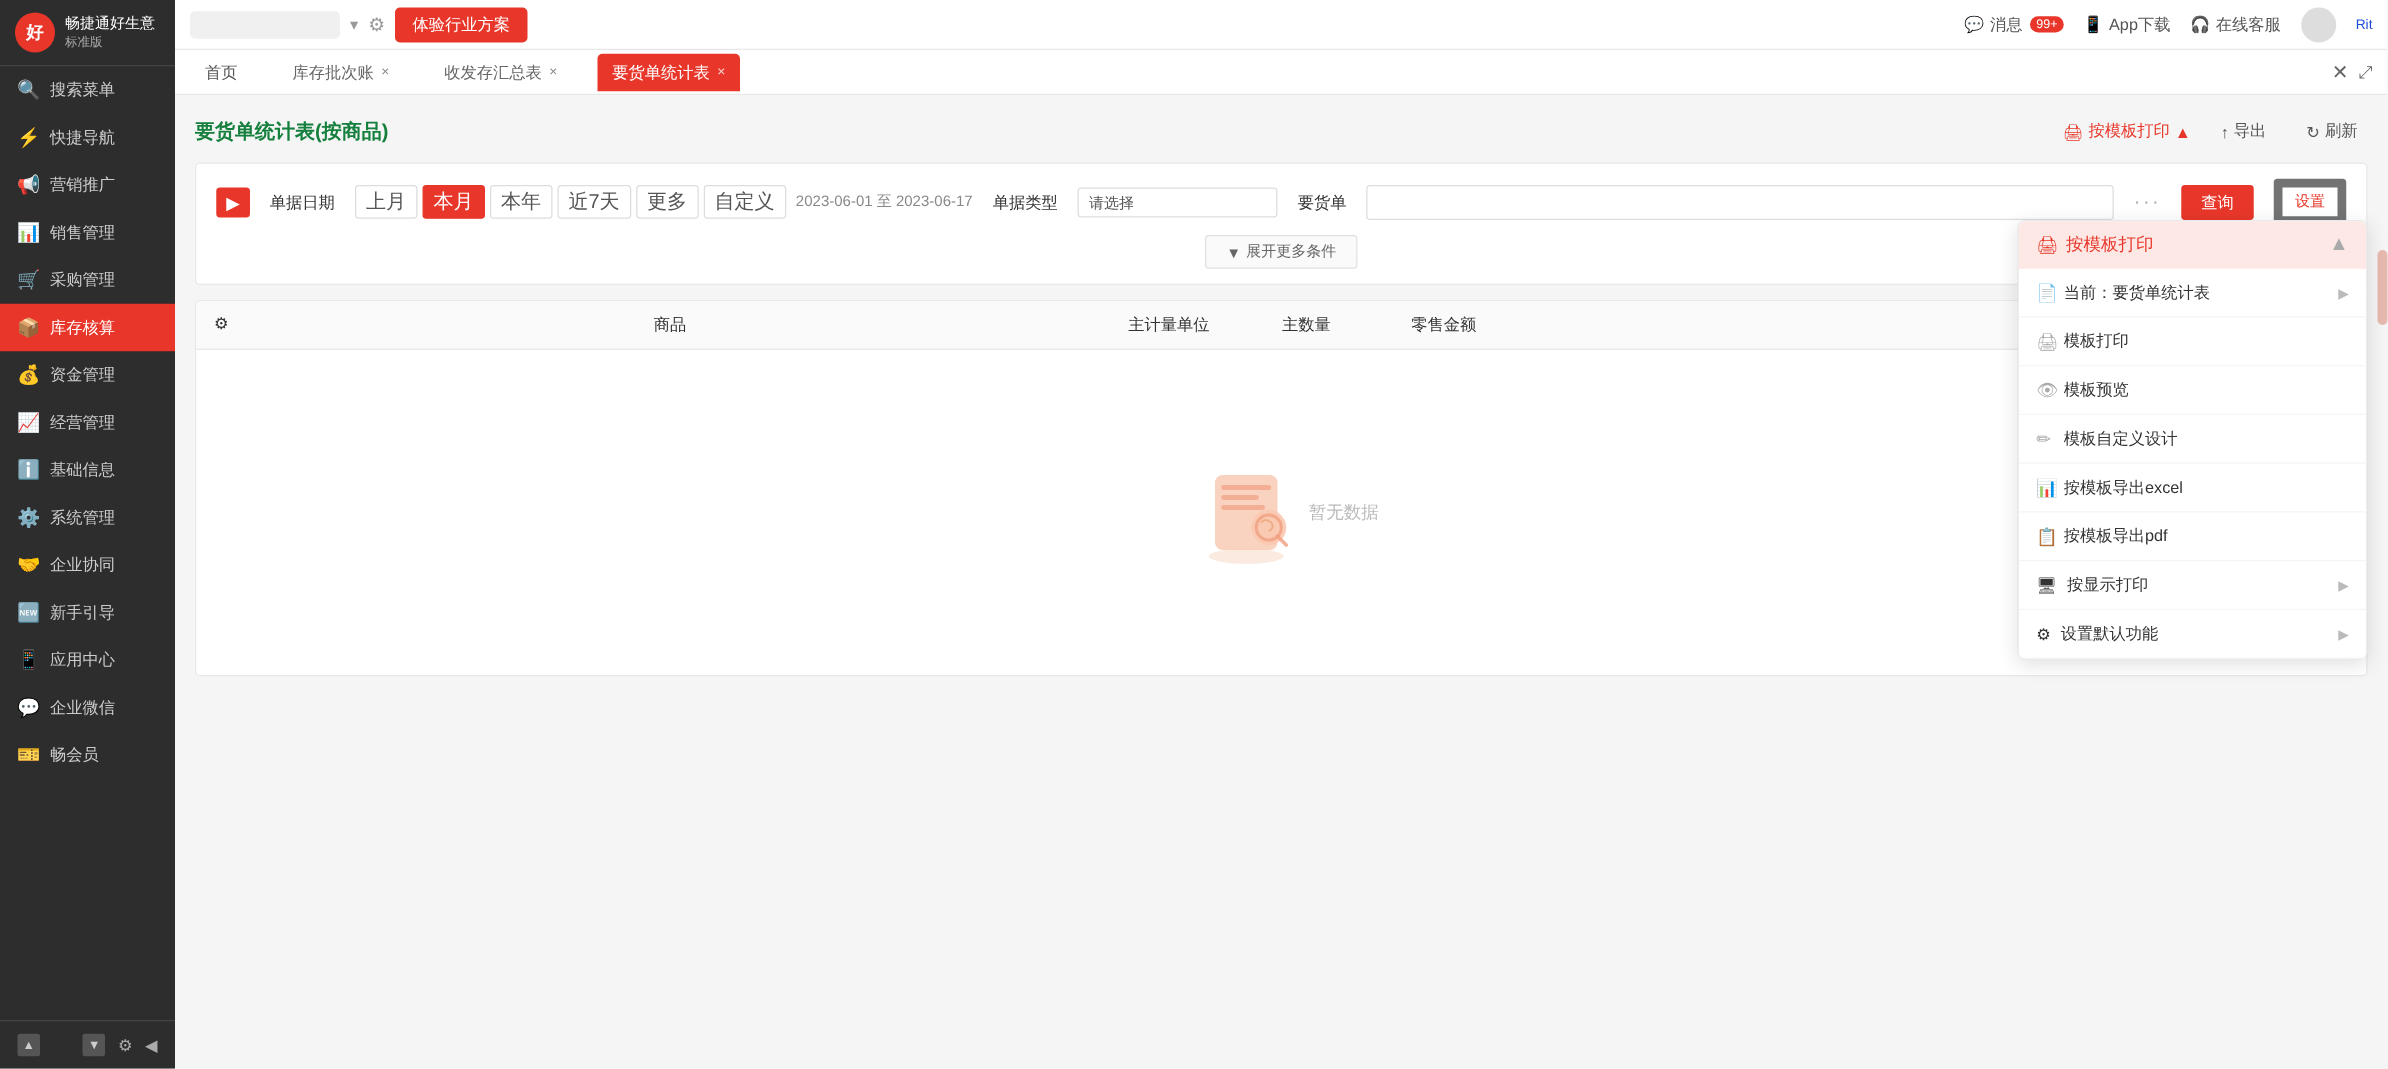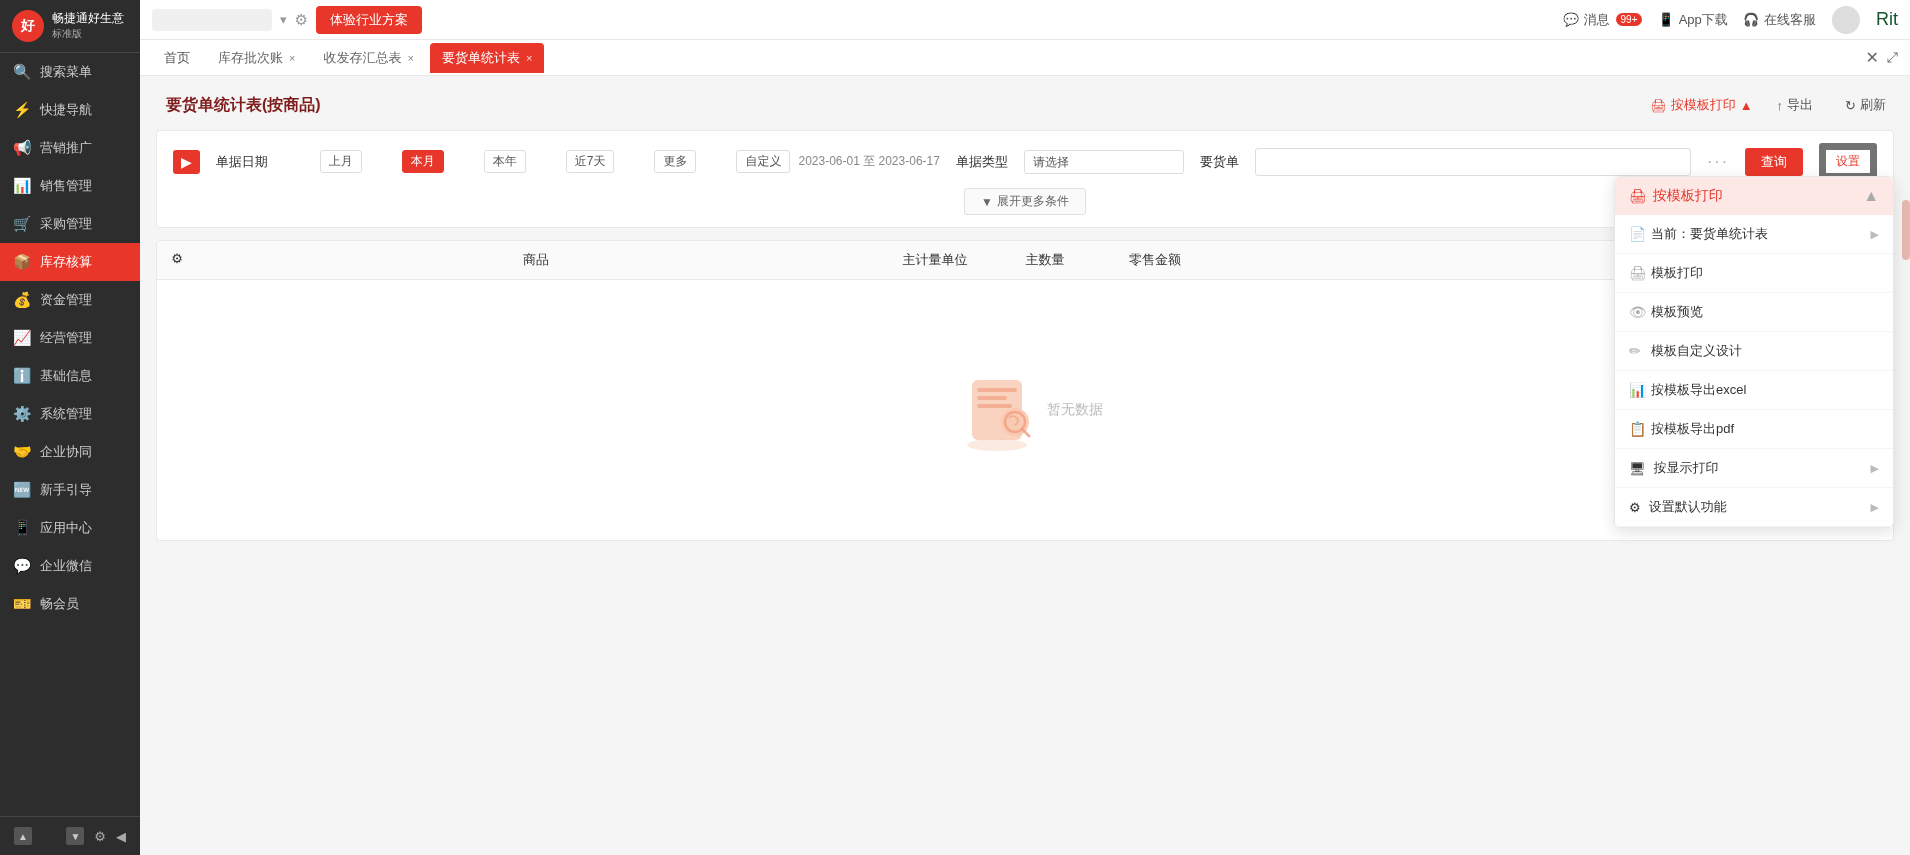--- a/index.html
+++ b/index.html
@@ -89,41 +89,41 @@
     .avatar { width: 28px; height: 28px; background: #ddd; border-radius: 50%; }
 
     
     .tabs {
       background: #fff;
       display: flex; align-items: center;
       padding: 0 12px;
       border-bottom: 1px solid #e8e8e8;
       height: 36px;
       flex-shrink: 0;
-      gap: 4px;
+      gap: 20px;
       justify-content: center;
     }
     .tab {
       padding: 6px 12px; font-size: 13px; color: #666;
       cursor: pointer; border-radius: 4px 4px 0 0;
       display: flex; align-items: center; gap: 6px;
       white-space: nowrap;
     }
     .tab.active { background: #e8372a; color: #fff; }
     .tab-close { font-size: 11px; cursor: pointer; opacity: 0.8; }
     .tab-home { color: #555; }
 
     
     .content { flex: 1; overflow: auto; padding: 16px; background: #f5f5f5; position: relative; }
 
     .page-header {
       display: flex; align-items: center; justify-content: space-between;
       margin-bottom: 12px;
     }
-    .page-title { font-size: 16px; font-weight: bold; color: #7f1d1d; margin-left: 10px; }
+    .page-title { font-size: 16px; font-weight: bold; color: #15803d; }
     .header-actions { display: flex; align-items: center; gap: 8px; }
     .print-btn {
       display: flex; align-items: center; gap: 4px;
       color: #e8372a; cursor: pointer; font-size: 13px;
       border: none; background: none;
     }
     .action-btn {
       display: flex; align-items: center; gap: 4px;
       color: #555; cursor: pointer; font-size: 13px;
       border: none; background: none; padding: 4px 8px;
@@ -133,21 +133,21 @@
     
     .filter-card {
       background: #fff; border-radius: 4px; padding: 12px 16px;
       margin-bottom: 12px; border: 1px solid #e8e8e8;
     }
     .filter-row { display: flex; align-items: center; gap: 16px; flex-wrap: wrap; }
     .filter-label { color: #333; font-size: 13px; white-space: nowrap; }
     .date-btns { display: flex; gap: 4px; align-items: center; }
     .date-btn {
       padding: 2px 8px; border: 1px solid #ddd; border-radius: 3px;
-      background: #fff; color: #555; font-size: 12px; cursor: pointer; margin-left: 36px;
+      background: #fff; color: #555; font-size: 16px; cursor: pointer;
     }
     .date-btn.active { background: #e8372a; color: #fff; border-color: #e8372a; }
     .date-range { font-size: 12px; color: #888; margin-left: 4px; }
     .filter-select {
       border: 1px solid #ddd; border-radius: 3px; padding: 4px 24px 4px 8px;
       font-size: 12px; color: #555; background: #fff; min-width: 160px;
       appearance: none; cursor: pointer;
     }
     .expand-row {
       display: flex; justify-content: center; margin-top: 8px;
@@ -327,21 +327,21 @@
       </div>
       <div class="topbar-right-item">
         <span>📱</span>
         <span>App下载</span>
       </div>
       <div class="topbar-right-item">
         <span>🎧</span>
         <span>在线客服</span>
       </div>
       <div class="avatar"></div>
-      <span style="color:#14532d;font-size:18px">Rit</span>
+      <span style="color:#1d4ed8;font-size:11px">Rit</span>
     </div>
   </div>
 
   <div class="tabs">
     <div class="tab tab-home">
       <span>首页</span>
     </div>
     <div class="tab">
       <span>库存批次账</span>
       <span class="tab-close">×</span>

